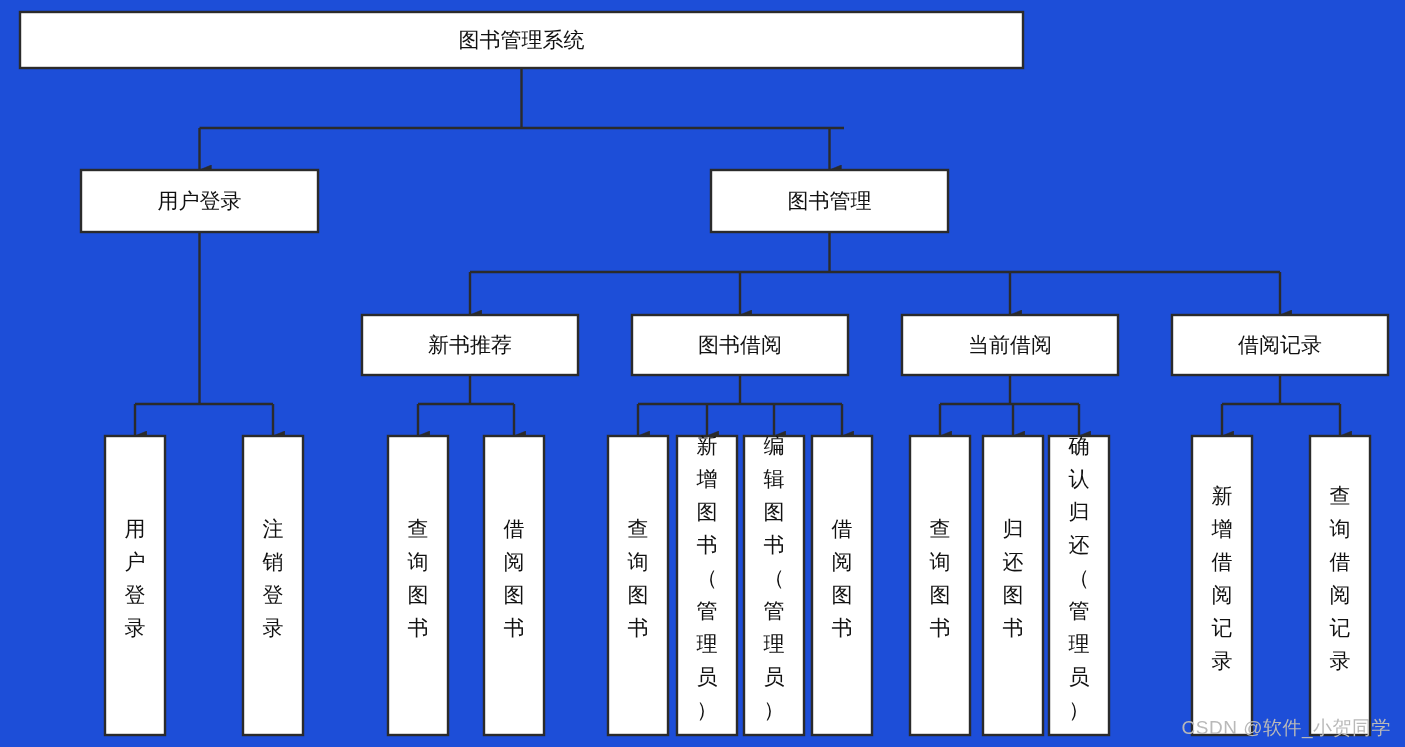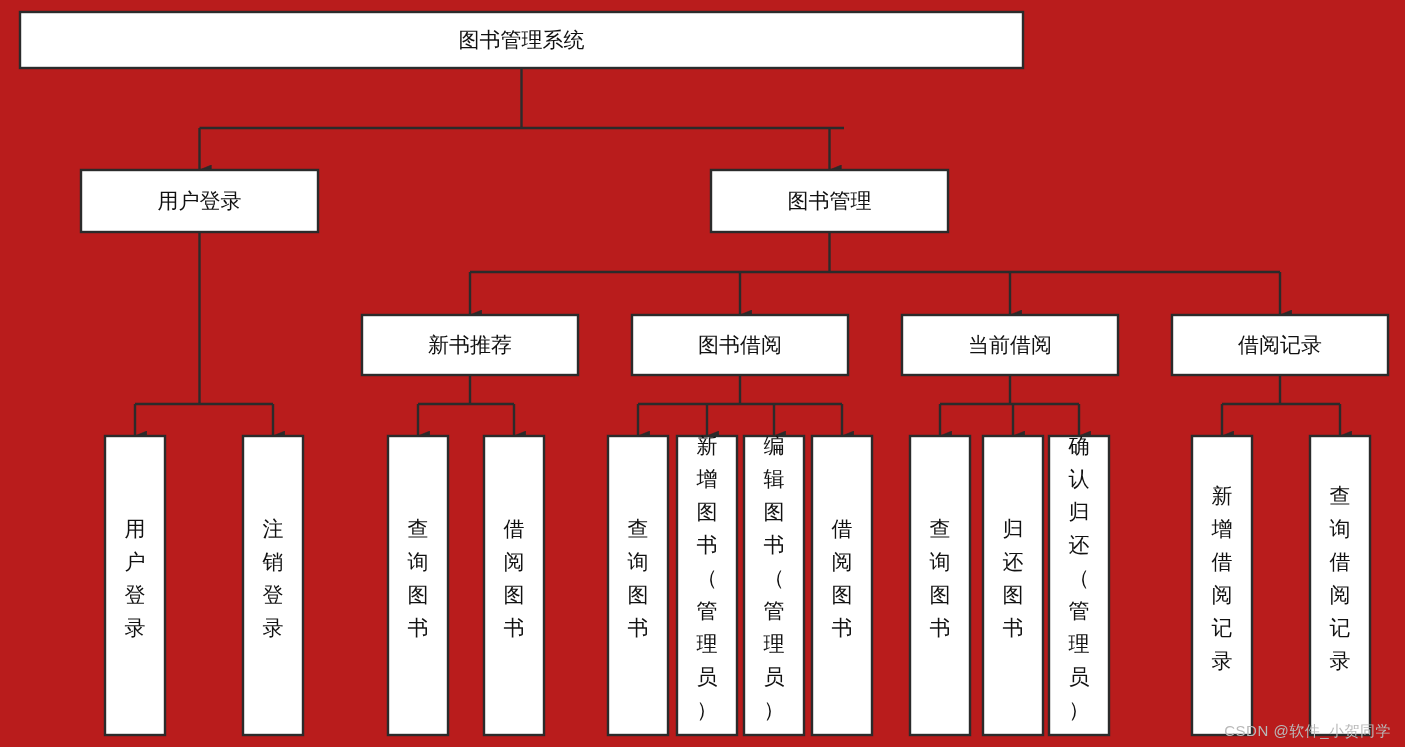--- a/index.html
+++ b/index.html
@@ -10,21 +10,21 @@
   body {
     width: 1405px;
     height: 747px;
     font-family: "Liberation Sans", "DejaVu Sans", sans-serif;
     overflow: hidden;
   }
   #diagram-root {
     position: relative;
     width: 1405px;
     height: 747px;
-    background: #b91c1c;
+    background: #1d4ed8;
   }
   svg.flow {
     position: absolute;
     left: 0;
     top: 0;
     width: 1405px;
     height: 747px;
     display: block;
   }
   .node-box {
@@ -49,21 +49,21 @@
     font-family: "Liberation Sans", "DejaVu Sans", sans-serif;
     fill: #111111;
     font-size: 21px;
     text-anchor: middle;
   }
   .watermark {
     position: absolute;
     right: 14px;
     bottom: 6px;
     font-family: "Liberation Sans", "DejaVu Sans", sans-serif;
-    font-size: 15px;
+    font-size: 19px;
     color: #b9b9b9;
     letter-spacing: 0.5px;
     white-space: nowrap;
     pointer-events: none;
   }
 </style>
 </head>
 <body>
 
 <div id="diagram-root">

